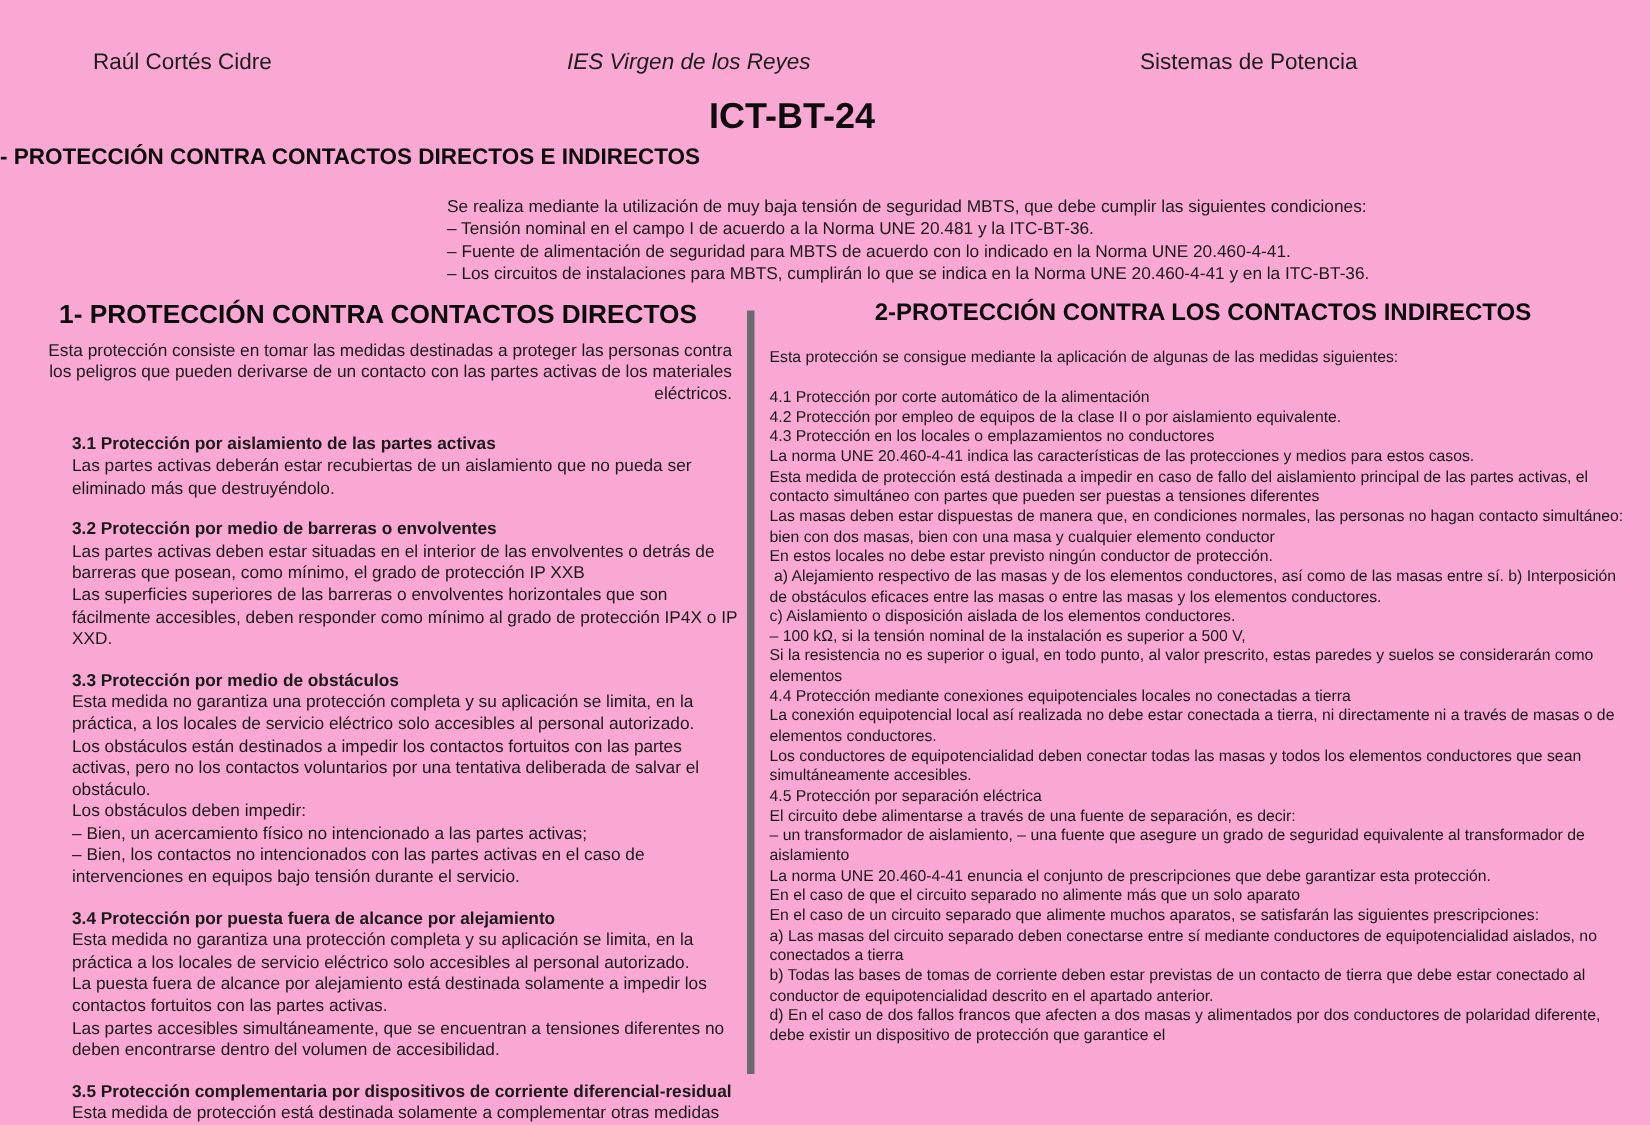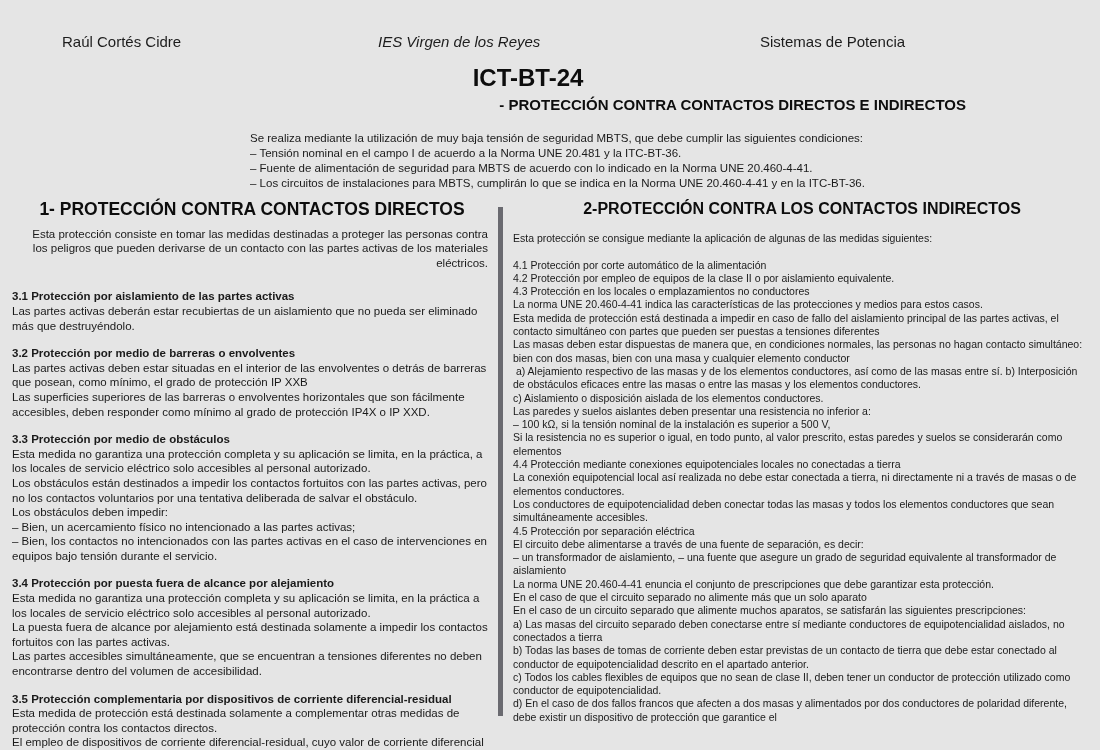--- a/index.html
+++ b/index.html
@@ -3,52 +3,52 @@
 <meta charset="utf-8">
 <style>
   * { margin:0; padding:0; box-sizing:border-box; }
   html,body { width:1100px; height:750px; }
   body {
     background:#ffffff;
     font-family:"Liberation Sans", sans-serif;
     color:#141414;
     overflow:hidden;
   }
-  .page { position:relative; width:1100px; height:750px; background:#e5e5e5; }
+  .page { position:relative; width:1100px; height:750px; background:#f9a8d4; }
 
   .hdr { position:absolute; top:33px; font-size:15px; color:#1c1c1c; }
   .hdr-left   { left:62px; }
   .hdr-center { left:378px;font-style:italic; }
   .hdr-right  { left:760px; }
 
   .title {
     position:absolute; left:0; top:64px; width:1056px;
     text-align:center; font-size:24px; font-weight:bold; color:#0d0d0d;
   }
   .subtitle {
     position:absolute; left:0; top:96px; width:966px;
-    text-align:right; font-size:15px; font-weight:bold; color:#0d0d0d;
+    text-align:left; font-size:15px; font-weight:bold; color:#0d0d0d;
   }
 
   .intro {
     position:absolute; left:250px; top:131px;
     font-size:11.5px; line-height:15px; color:#1a1a1a;
   }
-  .intro p { white-space:pre-wrap; }
+  .intro p { white-space:pre-wrap;margin-left:48px; }
 
   .col-left {
     position:absolute; left:12px; top:202px; width:480px;
     font-size:11.5px; line-height:14.6px; color:#1a1a1a;
   }
   .col-left .col-heading {
     font-size:17.5px; font-weight:bold; text-align:center;
     margin-bottom:10px; color:#0d0d0d;
   }
   .col-left .col-intro { padding-left:18px; padding-right:4px; margin-bottom:19px;text-align:right; }
-  .section { margin-bottom:13px; }
+  .section { margin-bottom:13px;margin-left:36px; }
   .section .sec-heading { font-size:11.5px; font-weight:bold; }
   .section p { white-space:pre-wrap; }
 
   .divider { position:absolute; left:498px; top:207px; width:5px; height:509px; background:#6a6a70; }
 
   .col-right {
     position:absolute; left:513px; top:202px; width:578px;
     font-size:10.5px; line-height:13.3px; color:#1a1a1a;
   }
   .col-right .col-heading {
@@ -119,33 +119,32 @@
 
   <div class="col-right">
     <div class="col-heading">2-PROTECCIÓN CONTRA LOS CONTACTOS INDIRECTOS</div>
     <div class="col-intro">Esta protección se consigue mediante la aplicación de algunas de las medidas siguientes:</div>
     <p>4.1 Protección por corte automático de la alimentación</p>
     <p>4.2 Protección por empleo de equipos de la clase II o por aislamiento equivalente.</p>
     <p>4.3 Protección en los locales o emplazamientos no conductores</p>
     <p>La norma UNE 20.460-4-41 indica las características de las protecciones y medios para estos casos.</p>
     <p>Esta medida de protección está destinada a impedir en caso de fallo del aislamiento principal de las partes activas, el contacto simultáneo con partes que pueden ser puestas a tensiones diferentes</p>
     <p>Las masas deben estar dispuestas de manera que, en condiciones normales, las personas no hagan contacto simultáneo: bien con dos masas, bien con una masa y cualquier elemento conductor</p>
+    <p>En estos locales no debe estar previsto ningún conductor de protección.</p>
     <p> a) Alejamiento respectivo de las masas y de los elementos conductores, así como de las masas entre sí. b) Interposición de obstáculos eficaces entre las masas o entre las masas y los elementos conductores.</p>
     <p>c) Aislamiento o disposición aislada de los elementos conductores.</p>
-    <p>Las paredes y suelos aislantes deben presentar una resistencia no inferior a:</p>
     <p>– 100 kΩ, si la tensión nominal de la instalación es superior a 500 V,</p>
     <p>Si la resistencia no es superior o igual, en todo punto, al valor prescrito, estas paredes y suelos se considerarán como elementos</p>
     <p>4.4 Protección mediante conexiones equipotenciales locales no conectadas a tierra</p>
     <p>La conexión equipotencial local así realizada no debe estar conectada a tierra, ni directamente ni a través de masas o de elementos conductores.</p>
     <p>Los conductores de equipotencialidad deben conectar todas las masas y todos los elementos conductores que sean simultáneamente accesibles.</p>
     <p>4.5 Protección por separación eléctrica</p>
     <p>El circuito debe alimentarse a través de una fuente de separación, es decir:</p>
     <p>– un transformador de aislamiento, – una fuente que asegure un grado de seguridad equivalente al transformador de aislamiento</p>
     <p>La norma UNE 20.460-4-41 enuncia el conjunto de prescripciones que debe garantizar esta protección.</p>
     <p>En el caso de que el circuito separado no alimente más que un solo aparato</p>
     <p>En el caso de un circuito separado que alimente muchos aparatos, se satisfarán las siguientes prescripciones:</p>
     <p>a) Las masas del circuito separado deben conectarse entre sí mediante conductores de equipotencialidad aislados, no conectados a tierra</p>
     <p>b) Todas las bases de tomas de corriente deben estar previstas de un contacto de tierra que debe estar conectado al conductor de equipotencialidad descrito en el apartado anterior.</p>
-    <p>c) Todos los cables flexibles de equipos que no sean de clase II, deben tener un conductor de protección utilizado como conductor de equipotencialidad.</p>
     <p>d) En el caso de dos fallos francos que afecten a dos masas y alimentados por dos conductores de polaridad diferente, debe existir un dispositivo de protección que garantice el</p>
   </div>
 
 </div>
 
 </body></html>

